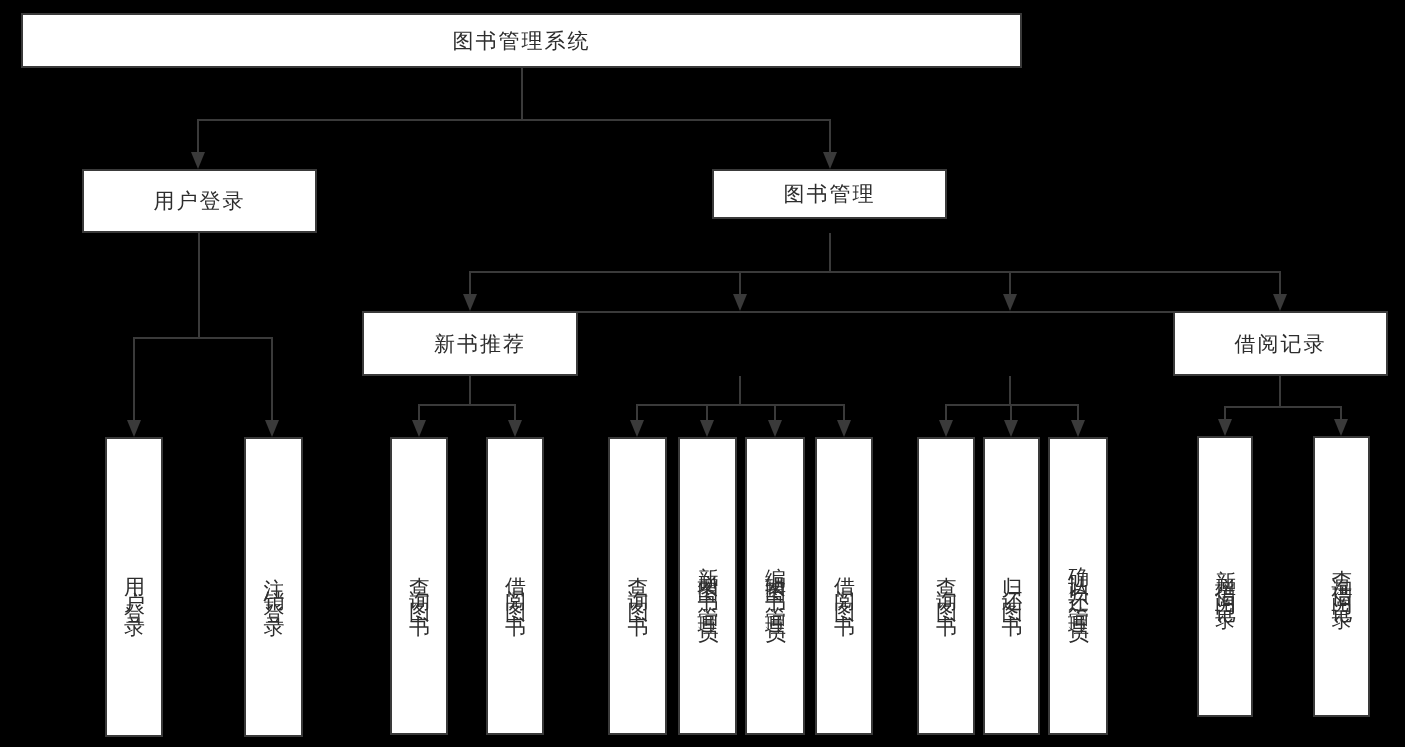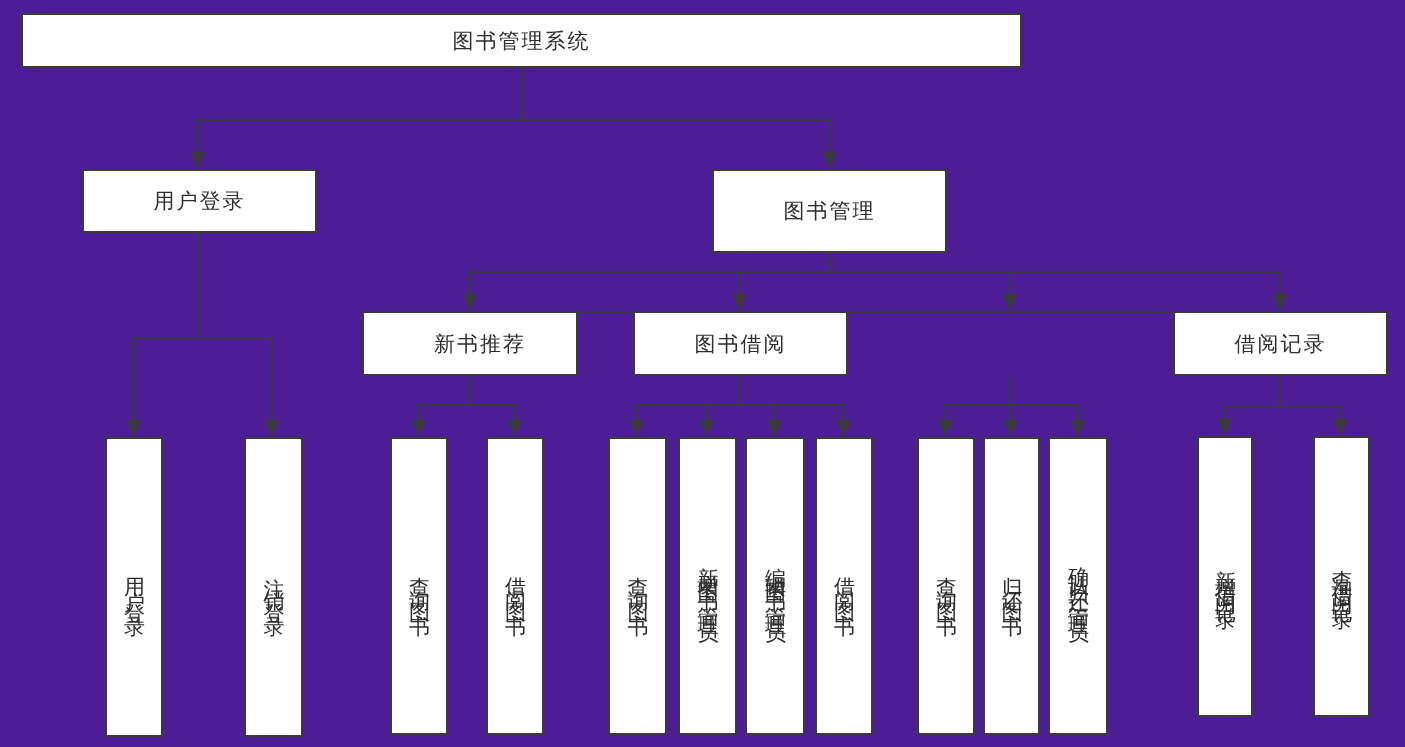--- a/index.html
+++ b/index.html
@@ -1,17 +1,17 @@
 <!DOCTYPE html>
 <html><head>
 <meta charset="utf-8">
 <style>
   html,body{margin:0;padding:0;background:#fff;}
   .canvas{
-    position:relative;width:1405px;height:747px;background:#4c1d95;
+    position:relative;width:1405px;height:747px;background:#000000;
     font-family:"DejaVu Sans",sans-serif;overflow:hidden;
   }
   .node{
     position:absolute;background:#fff;border:2px solid #3a3a3a;
     display:flex;align-items:center;justify-content:center;
     color:#2d2d2d;font-size:21px;letter-spacing:2px;z-index:2;box-sizing:border-box;
   }
   .vbox{
     position:absolute;background:#fff;border:2px solid #3a3a3a;
     display:flex;align-items:center;justify-content:center;
@@ -99,29 +99,26 @@
   <div class="arrow" style="left:1218px;top:419px;"></div>
   <div class="arrow" style="left:1334px;top:419px;"></div>
 
   <div class="node" style="left:21px;top:13px;width:1001px;height:55px;">
     <span>图书管理系统</span>
   </div>
 
   <div class="node" style="left:82px;top:169px;width:235px;height:64px;">
     <span>用户登录</span>
   </div>
-  <div class="node" style="left:712px;top:169px;width:235px;height:84px;">
+  <div class="node" style="left:712px;top:169px;width:235px;height:50px;">
     <span>图书管理</span>
   </div>
 
   <div class="node" style="left:362px;top:311px;width:216px;height:65px;padding-left:20px;">
     <span>新书推荐</span>
-  </div>
-  <div class="node" style="left:633px;top:311px;width:215px;height:65px;">
-    <span>图书借阅</span>
   </div>
   <div class="node" style="left:1173px;top:311px;width:215px;height:65px;">
     <span>借阅记录</span>
   </div>
 
   <div class="vbox" style="left:105px;top:437px;width:58px;height:300px;">
     <span class="vt ls4">用户登录</span>
   </div>
   <div class="vbox" style="left:244px;top:437px;width:59px;height:300px;">
     <span class="vt ls4">注销登录</span>

